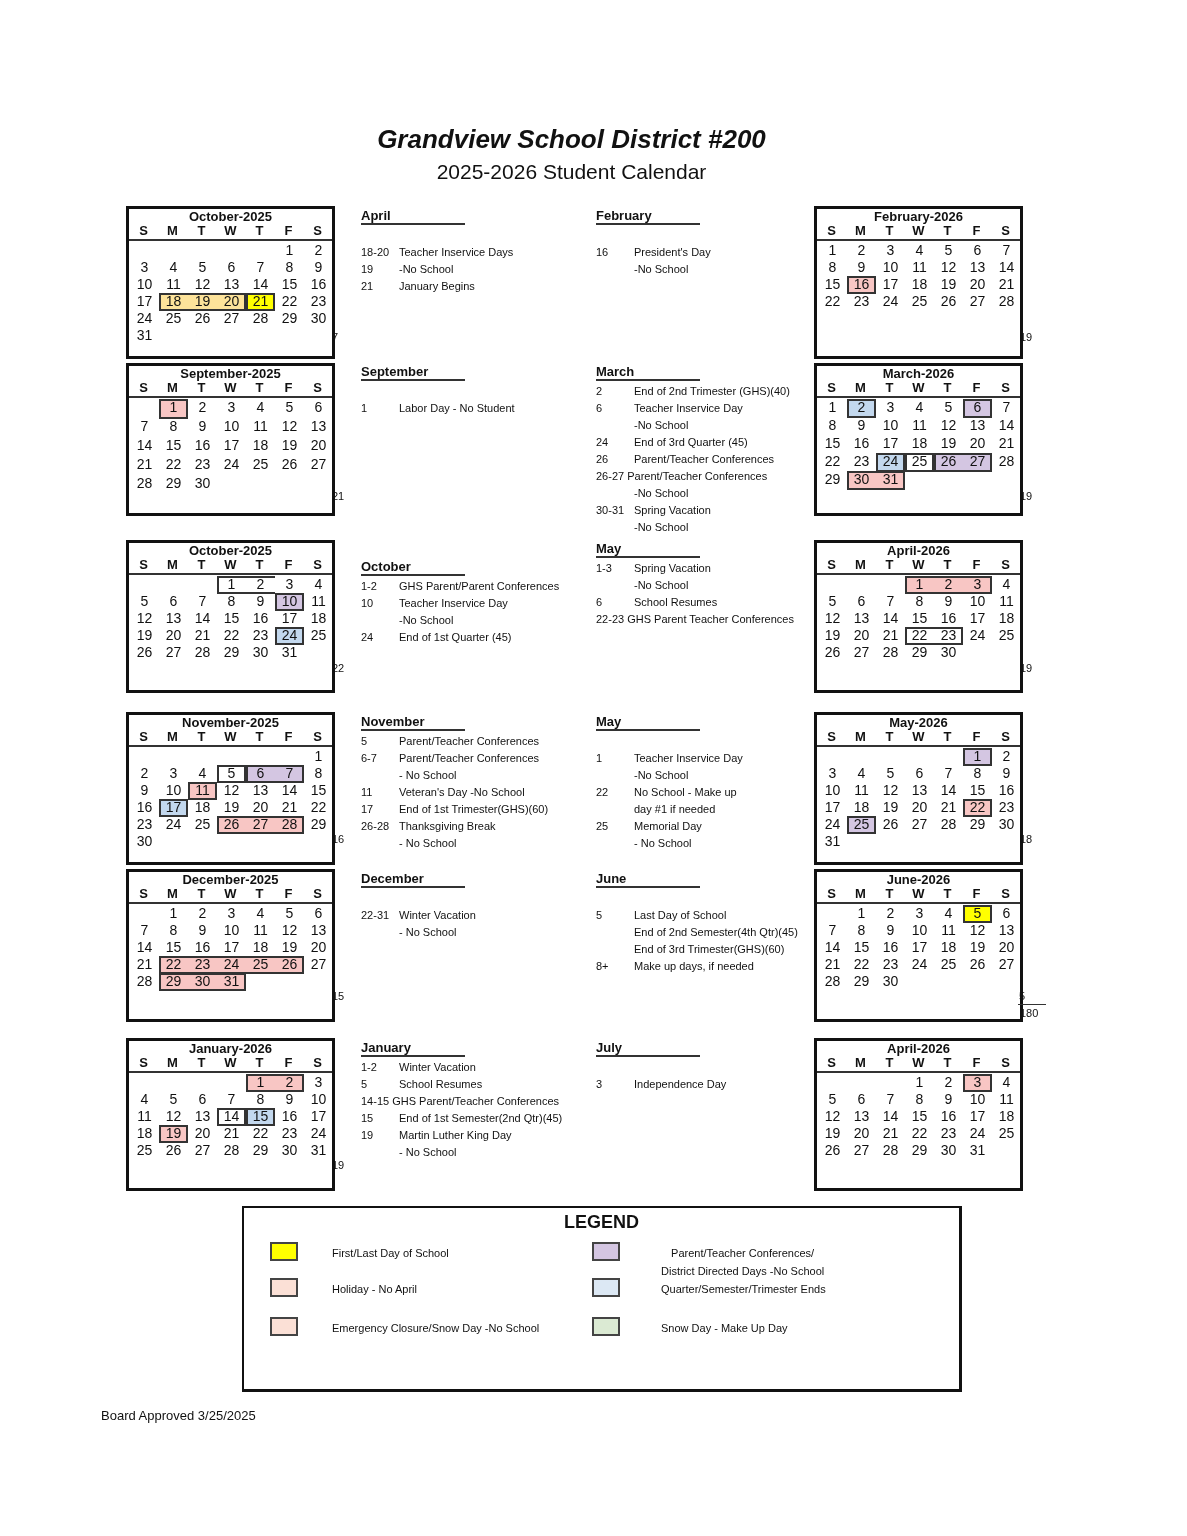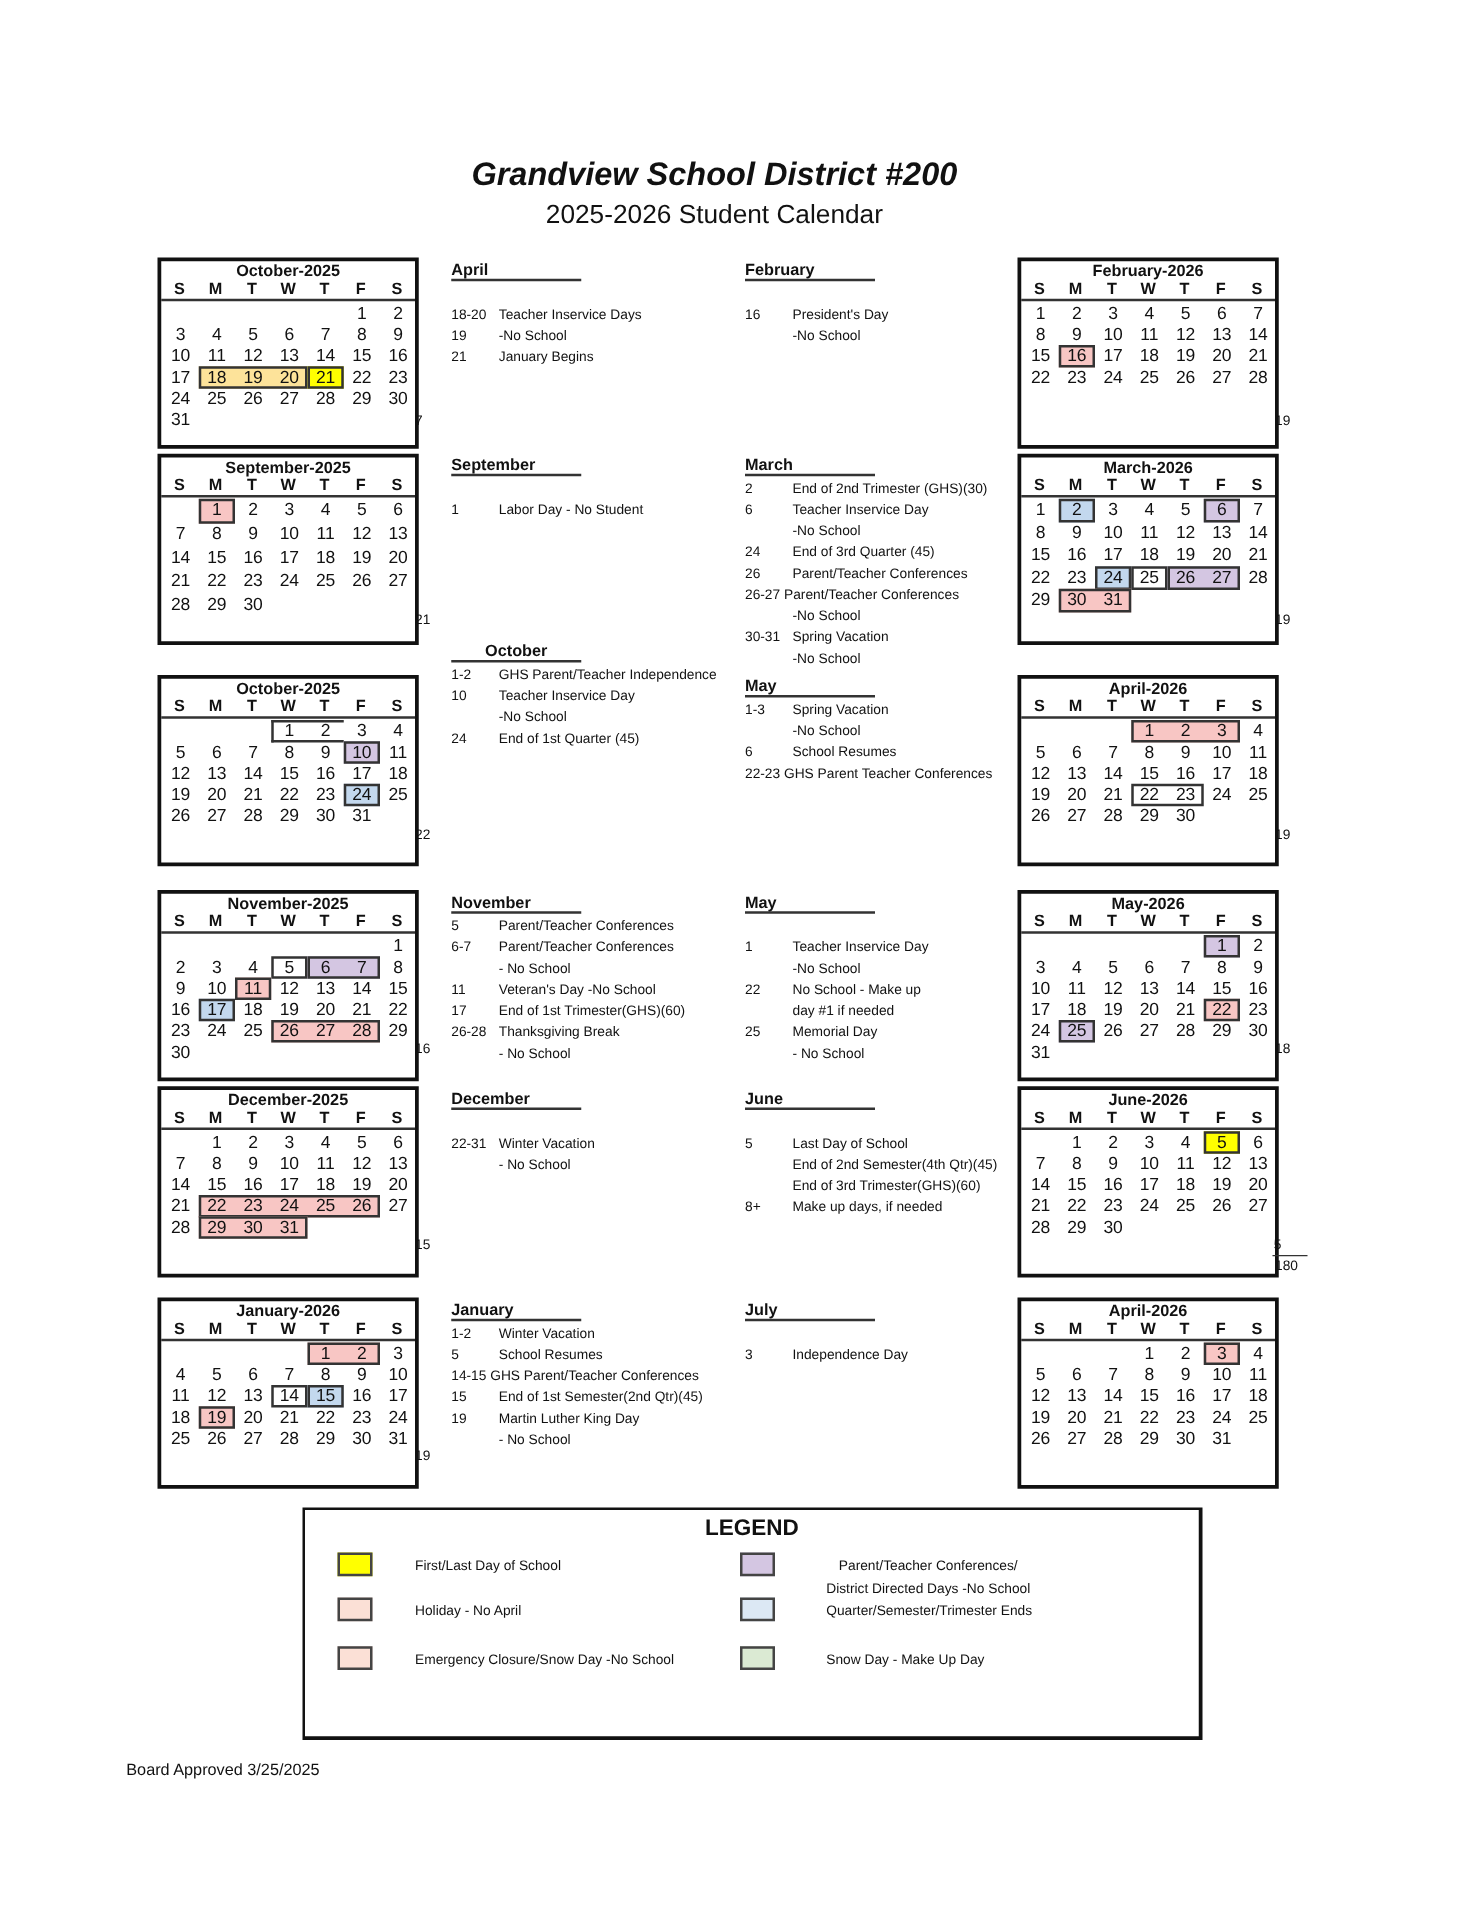--- a/index.html
+++ b/index.html
@@ -651,21 +651,21 @@
       </div>
       <div class="note">
         <span class="d">1</span>
         <span class="t">Labor Day - No Student</span>
       </div>
     </div>
     <div class="notes" style="left: 596px; top: 364px;">
       <div class="notes-h">March</div>
       <div class="note">
         <span class="d">2</span>
-        <span class="t">End of 2nd Trimester (GHS)(30)</span>
+        <span class="t">End of 2nd Trimester (GHS)(40)</span>
       </div>
       <div class="note">
         <span class="d">6</span>
         <span class="t">Teacher Inservice Day</span>
       </div>
       <div class="note">
         <span class="d"></span>
         <span class="t">-No School</span>
       </div>
       <div class="note">
@@ -686,25 +686,25 @@
       </div>
       <div class="note">
         <span class="d">30-31</span>
         <span class="t">Spring Vacation</span>
       </div>
       <div class="note">
         <span class="d"></span>
         <span class="t">-No School</span>
       </div>
     </div>
-    <div class="notes" style="left: 361px; top: 513px; text-align: center;">
+    <div class="notes" style="left: 361px; top: 559px;">
       <div class="notes-h">October</div>
       <div class="note">
         <span class="d">1-2</span>
-        <span class="t">GHS Parent/Teacher Independence</span>
+        <span class="t">GHS Parent/Parent Conferences</span>
       </div>
       <div class="note">
         <span class="d">10</span>
         <span class="t">Teacher Inservice Day</span>
       </div>
       <div class="note">
         <span class="d"></span>
         <span class="t">-No School</span>
       </div>
       <div class="note">

